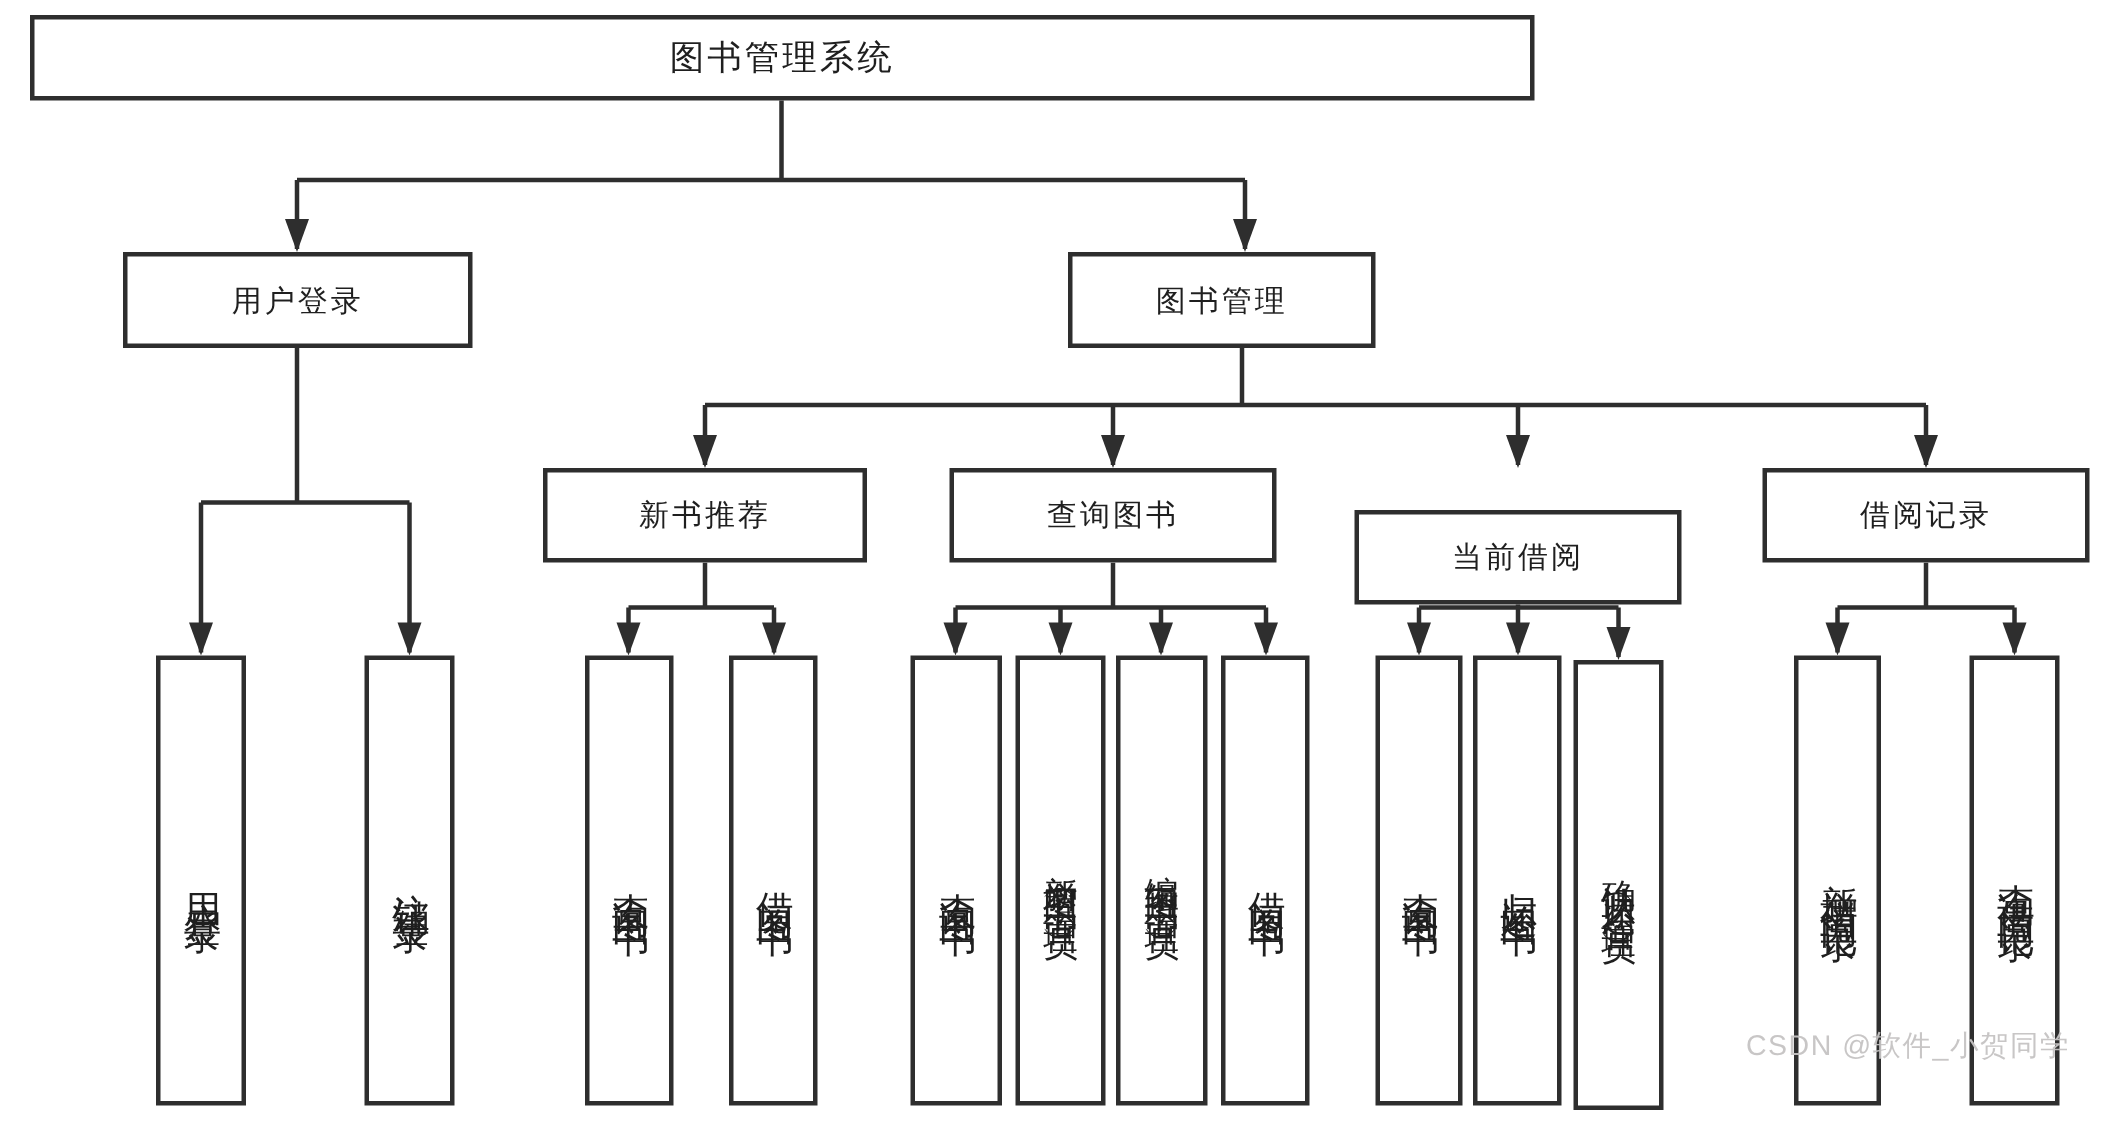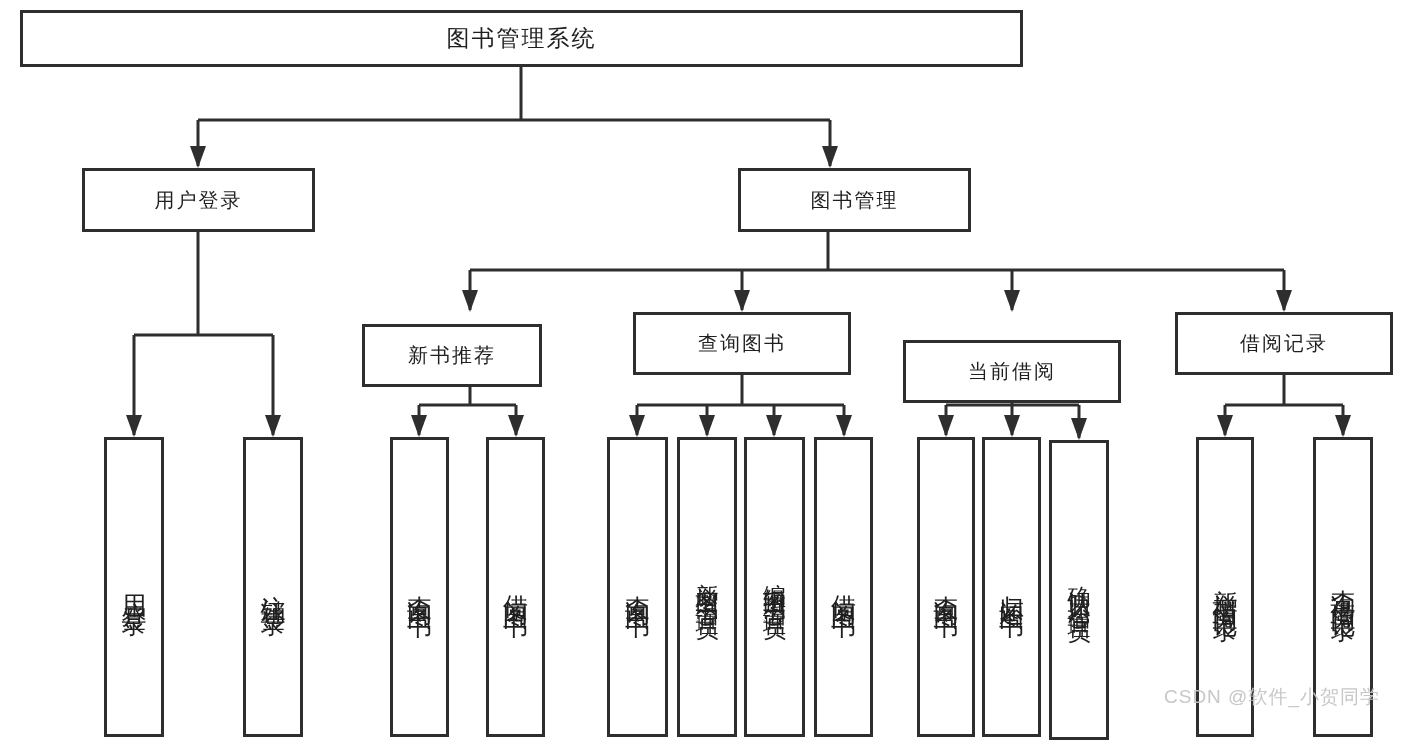--- a/index.html
+++ b/index.html
@@ -18,22 +18,22 @@
   .leaf{top:437px;height:300px;}
   .v-label{
     writing-mode:vertical-rl;text-orientation:mixed;
     font-size:25px;letter-spacing:6px;line-height:1;
   }
   .v-label.long{font-size:23px;letter-spacing:5px;}
 
   
   #box-root {left:20px;  top:10px;  width:1003px;height:57px;}
   #box-l2-0 {left:82px;  top:168px; width:233px; height:64px;}
-  #box-l2-1 {left:712px; top:168px; width:233px; height:64px;margin-left:26px;}
-  #box-l3-0 {left:362px; top:324px; width:180px; height:63px;}
+  #box-l2-1 {left:712px; top:168px; width:205px; height:64px;}
+  #box-l3-0 {left:362px; top:312px; width:216px; height:63px;}
   #box-l3-1 {left:633px; top:312px; width:218px; height:63px;}
   #box-l3-2 {left:903px; top:312px; width:218px; height:63px;margin-top:28px;}
   #box-l3-3 {left:1175px;top:312px; width:218px; height:63px;text-align:right;}
 
   #leaf-a0{left:104px; width:60px;}
   #leaf-a1{left:243px; width:60px;}
   #leaf-b0{left:390px; width:59px;}
   #leaf-b1{left:486px; width:59px;}
   #leaf-c0{left:607px; width:61px;}
   #leaf-c1{left:677px; width:60px;}

